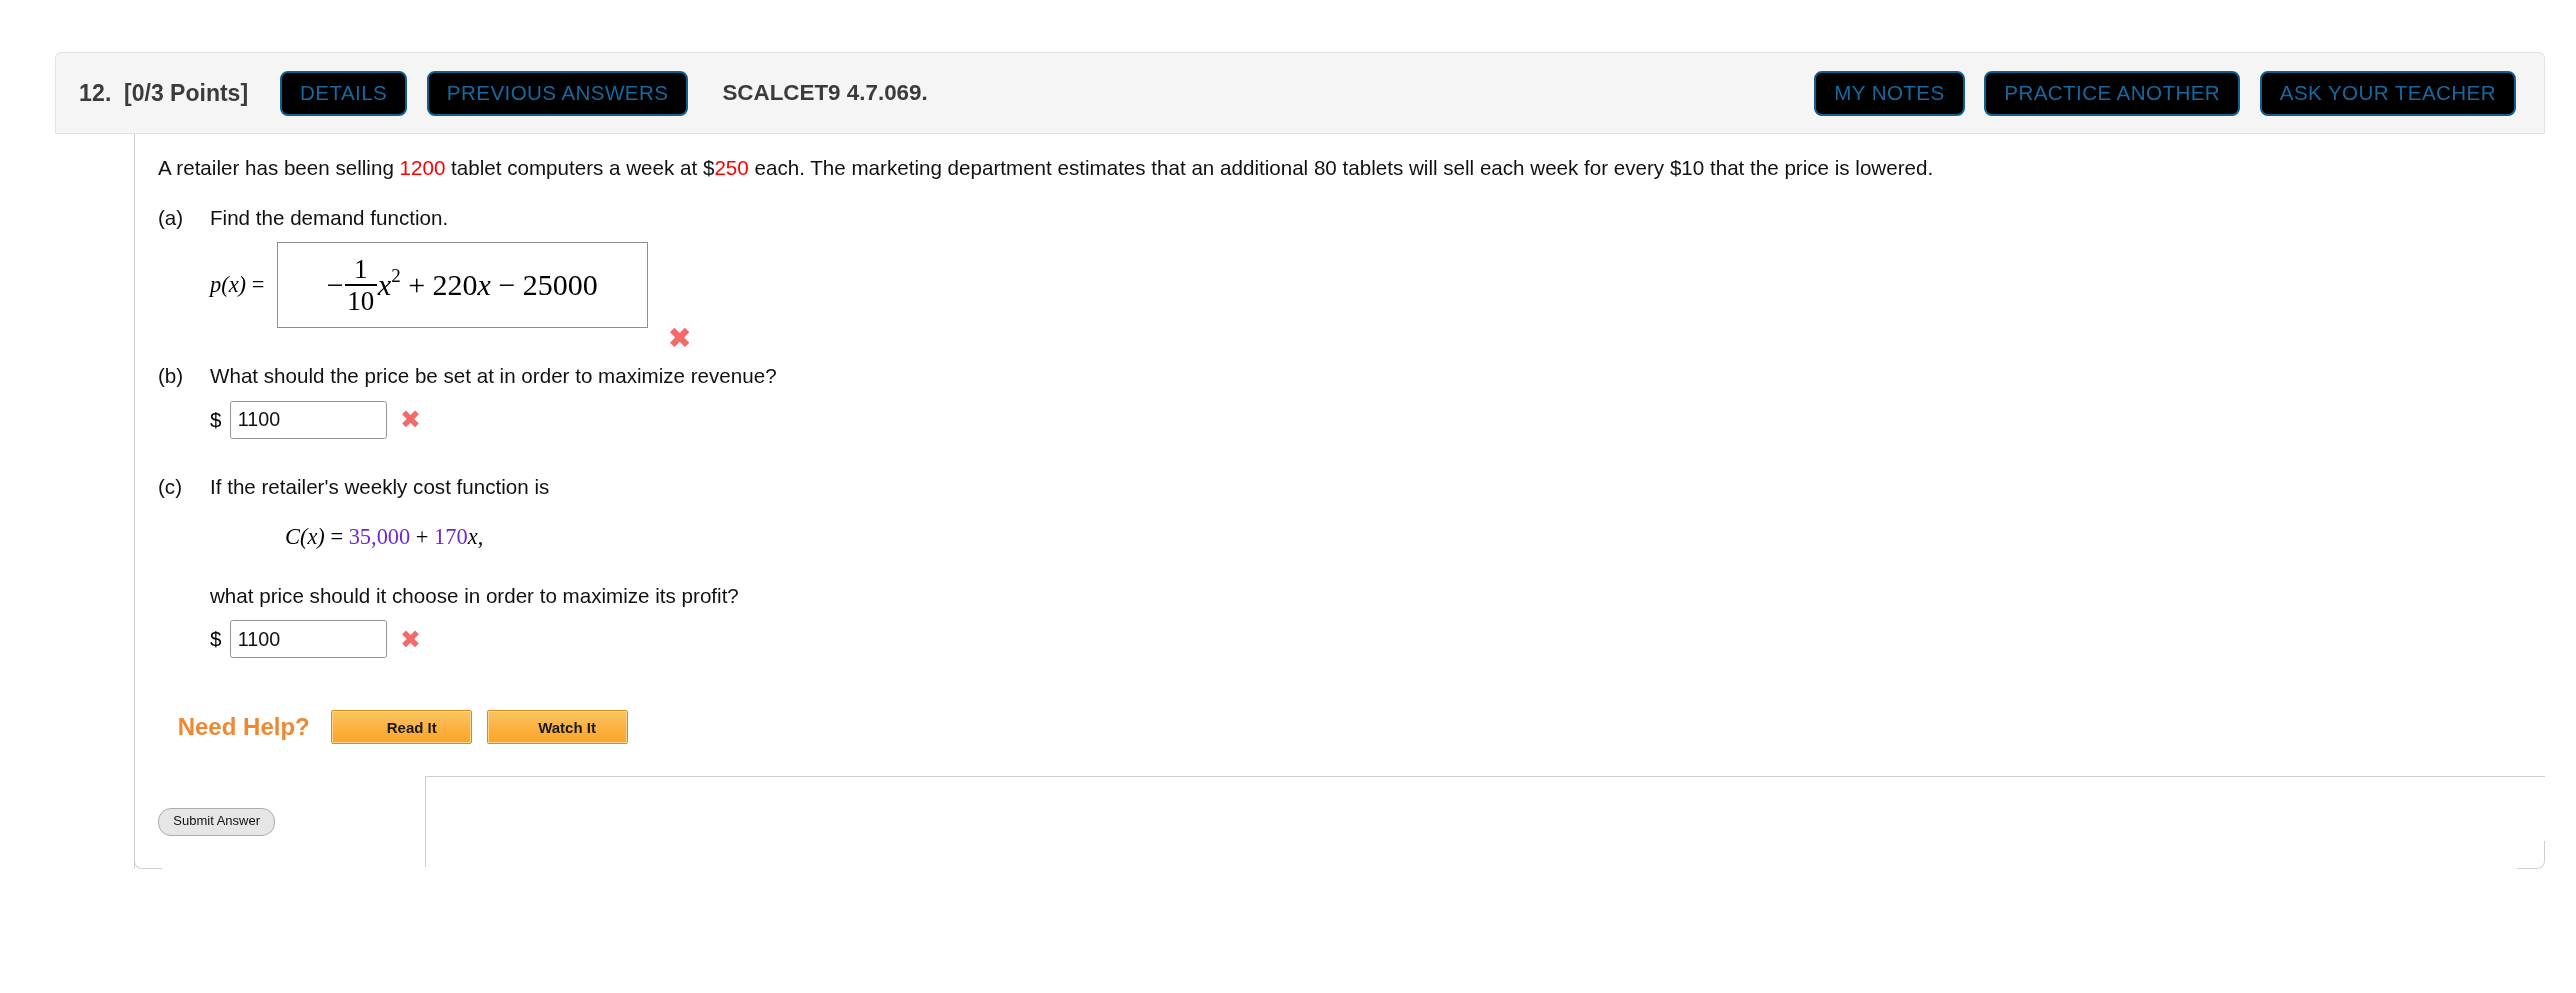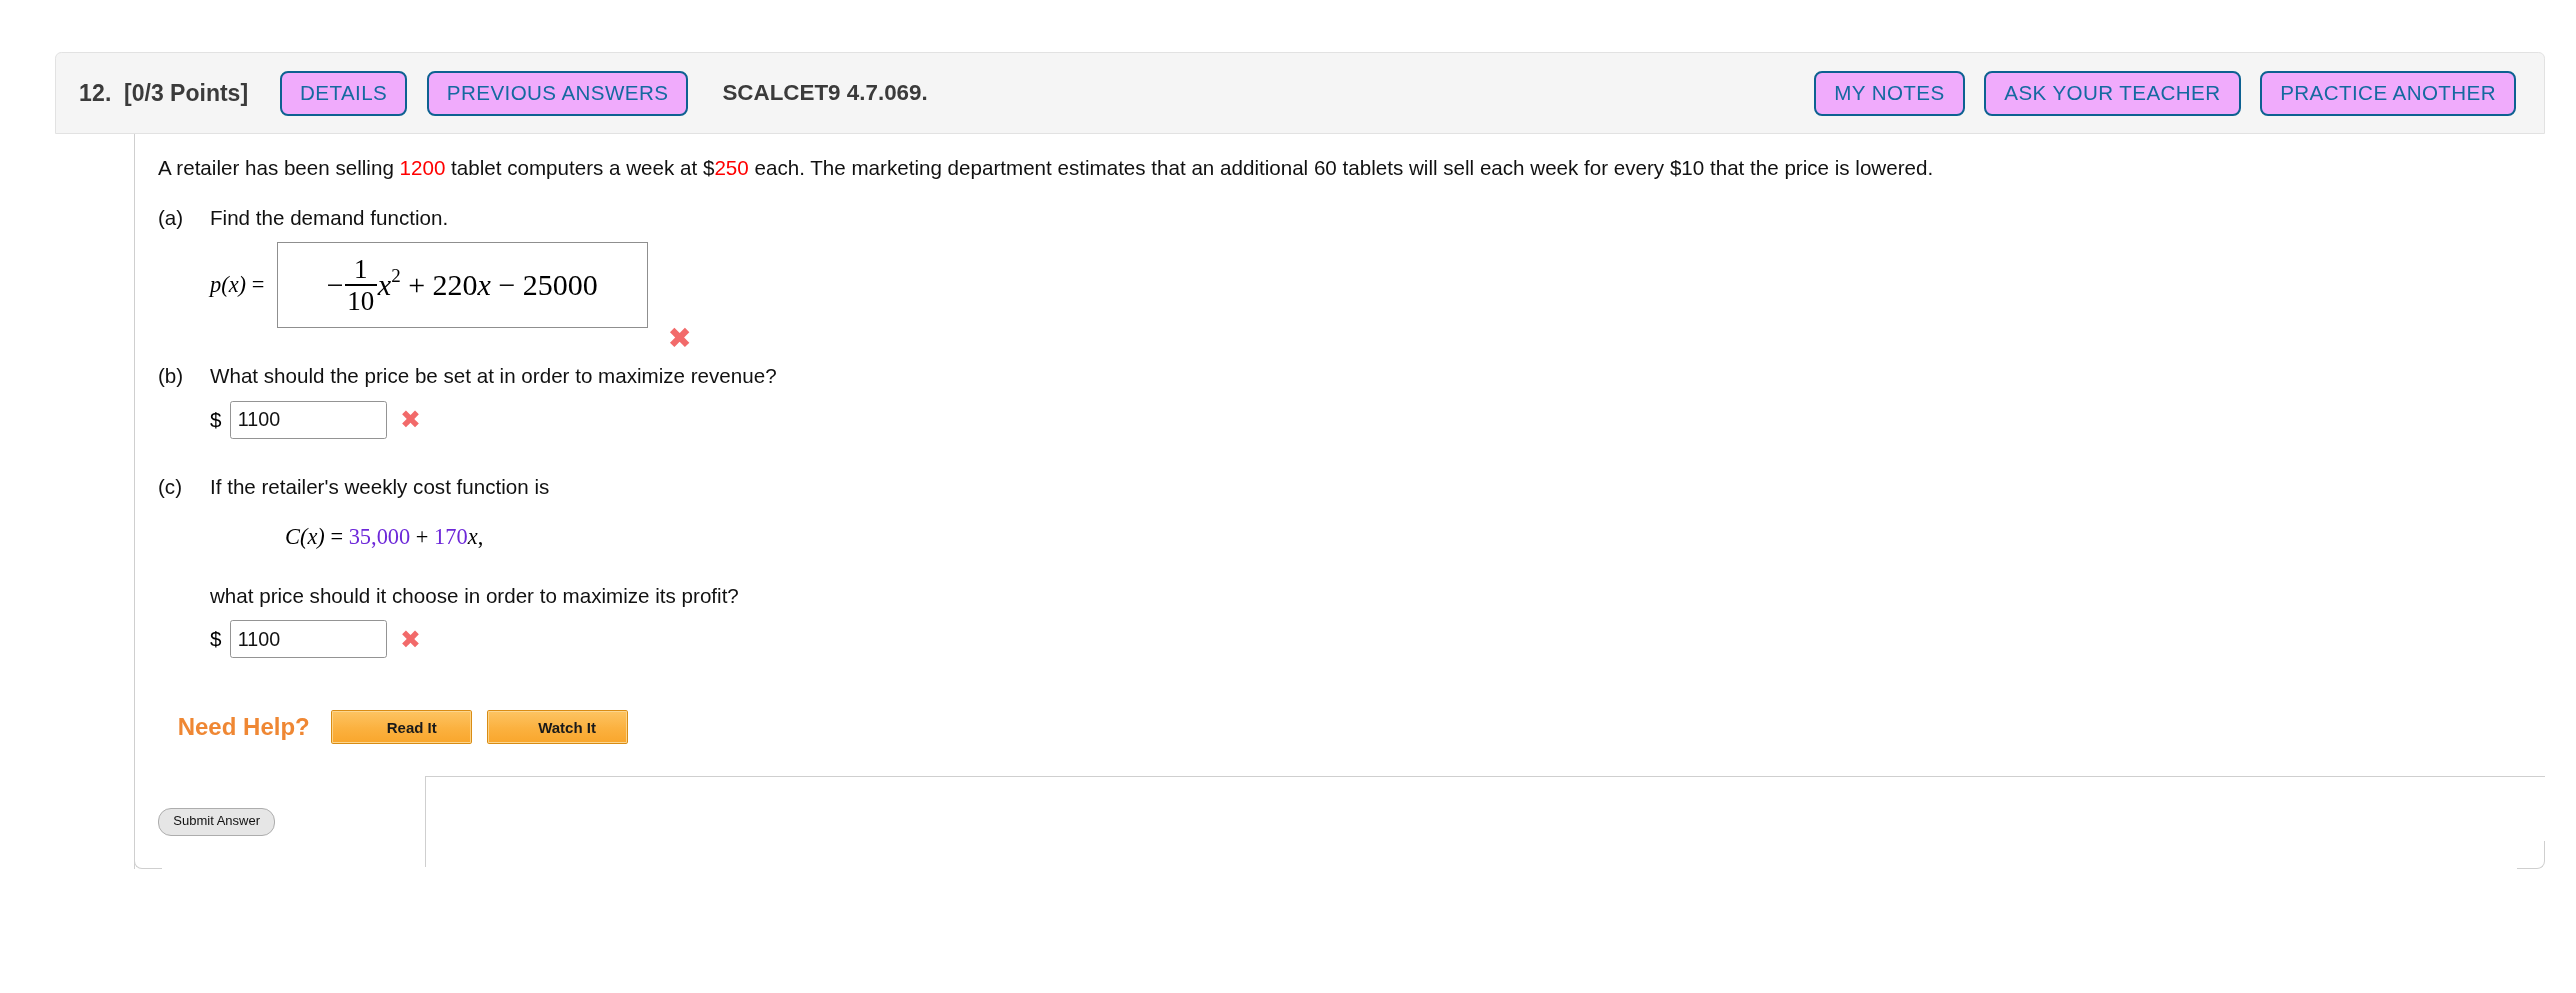--- a/index.html
+++ b/index.html
@@ -48,21 +48,21 @@
     font-size: 23px;
     font-weight: bold;
     color: #3b3b3b;
     margin-left: 12.5px;
     white-space: nowrap;
   }
   .hdr-btn {
     box-sizing: border-box;
     border: 2.7px solid #0d6191;
     border-radius: 8px;
-    background: #f0abfc;
+    background: #000000;
     color: #1569a0;
     font-size: 20.6px;
     font-weight: 500;
     letter-spacing: 0.4px;
     height: 45px;
     padding: 0 18px;
     display: inline-flex;
     align-items: center;
     justify-content: center;
     white-space: nowrap;
@@ -350,29 +350,29 @@
 
     <span class="hdr-left-btns">
       <button class="hdr-btn">DETAILS</button>
       <button class="hdr-btn">PREVIOUS ANSWERS</button>
     </span>
 
     <span class="hdr-label">SCALCET9 4.7.069.</span>
 
     <span class="hdr-right-btns">
       <button class="hdr-btn">MY NOTES</button>
+      <button class="hdr-btn">PRACTICE ANOTHER</button>
       <button class="hdr-btn">ASK YOUR TEACHER</button>
-      <button class="hdr-btn">PRACTICE ANOTHER</button>
     </span>
   </div>
 
   <div class="body-panel">
     <div class="content">
 
-      <div class="prompt"><span>A retailer has been selling </span><span class="num-red">1200</span><span> tablet computers a week at $</span><span class="num-red">250</span><span> each. The marketing department estimates that an additional 60 tablets will sell each week for every $10 that the price is lowered.</span></div>
+      <div class="prompt"><span>A retailer has been selling </span><span class="num-red">1200</span><span> tablet computers a week at $</span><span class="num-red">250</span><span> each. The marketing department estimates that an additional 80 tablets will sell each week for every $10 that the price is lowered.</span></div>
 
       <div class="part">
         <div class="part-row">
           <span class="part-tag">(a)</span>
           <span class="part-text">Find the demand function.</span>
         </div>
 
         <div class="demand-row">
           <span class="fx-label"><span>p(x)</span>&nbsp;<span class="eq">=</span></span>
 

